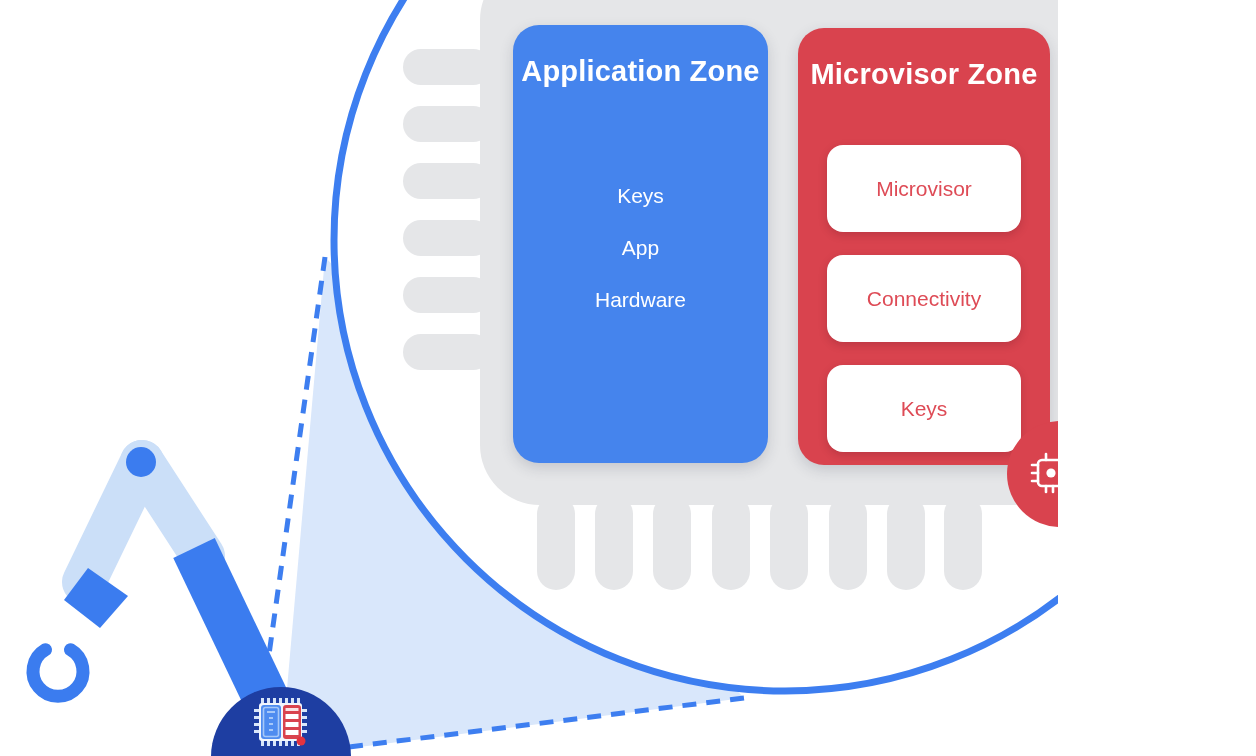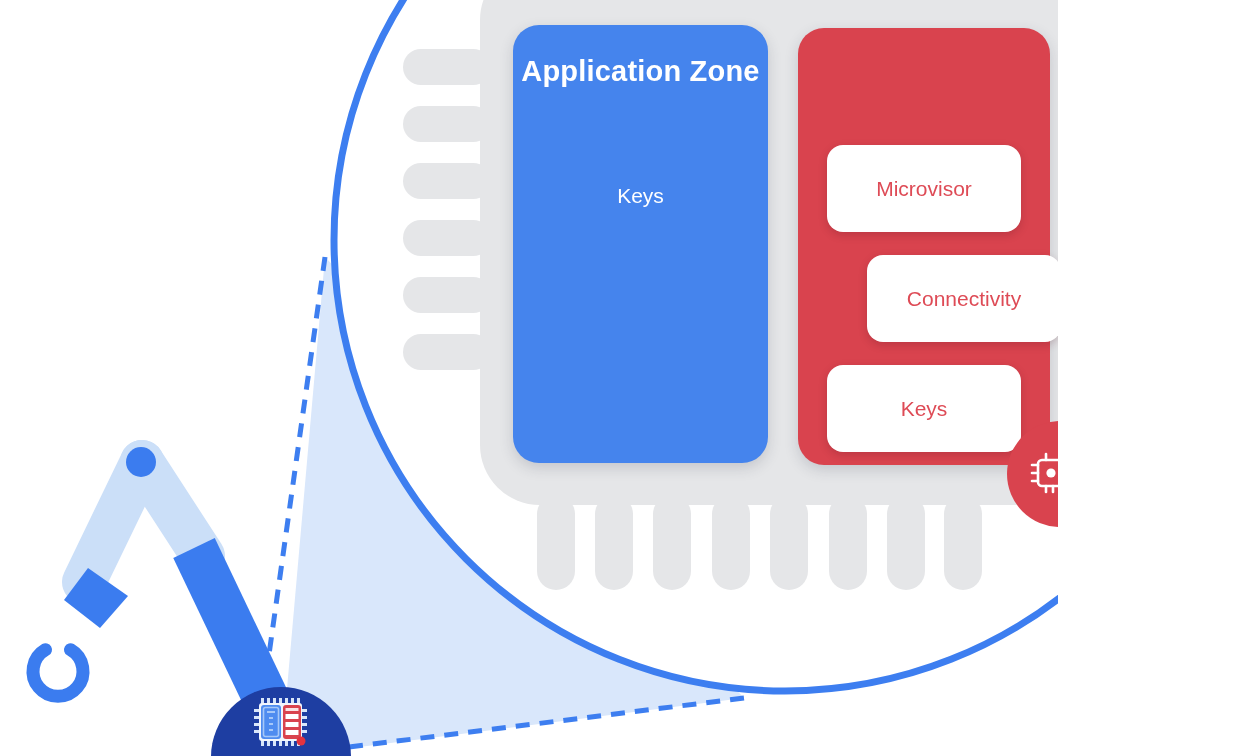--- a/index.html
+++ b/index.html
@@ -26,21 +26,21 @@
 
   
   .zone{position:absolute;border-radius:26px;box-shadow:0 5px 14px rgba(50,55,75,.18);}
   .zone-app{left:513px;top:25px;width:255px;height:438px;background:var(--application-zone-blue,#4584ED);}
   .zone-mv{left:798px;top:28px;width:252px;height:437px;background:var(--microvisor-zone-red,#D9434E);}
   .zone-title{position:absolute;top:28px;left:0;width:100%;text-align:center;color:#fff;font-size:29px;line-height:37px;font-weight:bold;letter-spacing:.2px;}
   .app-items{position:absolute;top:145px;left:0;width:100%;display:flex;flex-direction:column;}
   .app-item{height:52px;display:flex;align-items:center;justify-content:center;color:#fff;font-size:21px;}
   .mv-box{position:absolute;left:29px;width:194px;height:87px;background:#fff;border-radius:16px;box-shadow:0 3px 8px rgba(80,20,30,.22);display:flex;align-items:center;justify-content:center;color:var(--box-text-red,#DE4B56);font-size:21px;font-weight:500;}
   .mv-box-1{top:117px;}
-  .mv-box-2{top:227px;margin-left:40px;}
+  .mv-box-2{top:227px;}
   .mv-box-3{top:337px;}
 
   
   .badge{position:absolute;left:1007px;top:421px;width:106px;height:106px;border-radius:50%;background:var(--microvisor-zone-red,#D9434E);display:flex;align-items:center;justify-content:center;}
 
   
   .f-beam{fill:var(--callout-fill,#D9E7FB);}
   .s-dash{stroke:var(--outline-blue,#3D7EF0);stroke-width:5;stroke-dasharray:14 10;fill:none;}
   .s-arm-light{stroke:var(--arm-light,#CBDFF8);stroke-width:44;stroke-linecap:round;fill:none;}
   .f-arm-dark{fill:var(--arm-dark,#3B7CEF);}
@@ -133,24 +133,27 @@
     <div class="pin v" style="left:829px;"></div>
     <div class="pin v" style="left:887px;"></div>
     <div class="pin v" style="left:944px;"></div>
     <div class="chip-body"></div>
   </div>
 
   <div class="zone zone-app">
     <div class="zone-title">Application Zone</div>
     <div class="app-items">
       <div class="app-item">Keys</div>
+      <div class="app-item">App</div>
+      <div class="app-item">Hardware</div>
     </div>
   </div>
 
   <div class="zone zone-mv">
+    <div class="zone-title">Microvisor Zone</div>
     <div class="mv-box mv-box-1">Microvisor</div>
     <div class="mv-box mv-box-2">Connectivity</div>
     <div class="mv-box mv-box-3">Keys</div>
   </div>
 
   <div class="badge">
     <svg width="62" height="58" viewBox="0 0 62 58">
       <g stroke="#fff" stroke-width="2.6" stroke-linecap="round">
         <line x1="3" y1="20" x2="9" y2="20"></line>
           <line x1="3" y1="28" x2="9" y2="28"></line>

